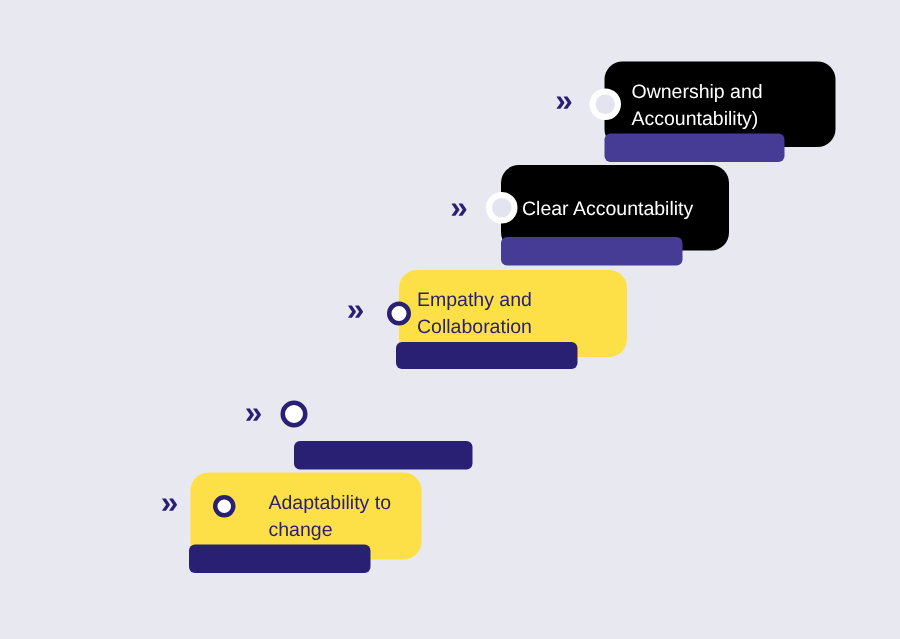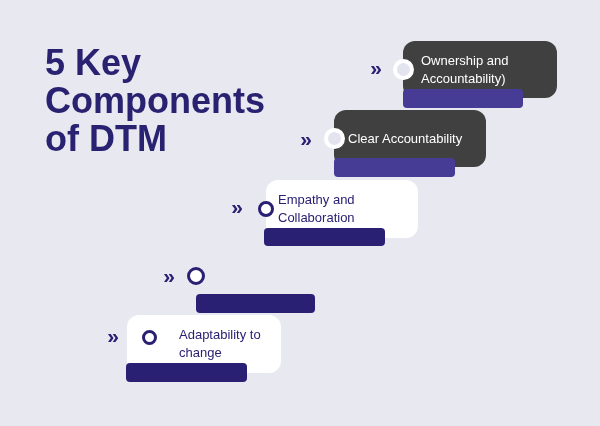--- a/index.html
+++ b/index.html
@@ -28,22 +28,22 @@
 
   
   .box {
     position: absolute;
     border-radius: 12px;
     display: flex;
     align-items: center;
     box-sizing: border-box;
     z-index: 1;
   }
-  .box.light { background: #ffffff; }
-  .box.dark  { background: #404040; }
+  .box.light { background: #fde047; }
+  .box.dark  { background: #000000; }
 
   .bar {
     position: absolute;
     border-radius: 4px;
     z-index: 2;
   }
   .bar.navy   { background: #2a2073; }
   .bar.purple { background: #463c96; }
 
   .circle {
@@ -105,23 +105,20 @@
   .s5-box  { left: 403px; top: 41px; width: 154px; height: 57px; padding-left: 18px; padding-right: 6px; }
   .s5-bar  { left: 403px; top: 89px; width: 120px; height: 19px; }
   .s5-circ { left: 393px; top: 59px; width: 21px; height: 21px; }
   .s5-chev { left: 363px; top: 55px; }
 </style>
 </head>
 <body>
 
 <div class="canvas">
 
-  <h1 class="title">5 Key
-Components
-of DTM</h1>
 
   <div class="box light s1-box">
     <span class="label on-light">Adaptability to change</span>
   </div>
   <div class="bar navy s1-bar"></div>
   <div class="circle ring-navy s1-circ"></div>
   <div class="chevron s1-chev">»</div>
 
   <div class="bar navy s2-bar"></div>
   <div class="circle ring-navy s2-circ"></div>

